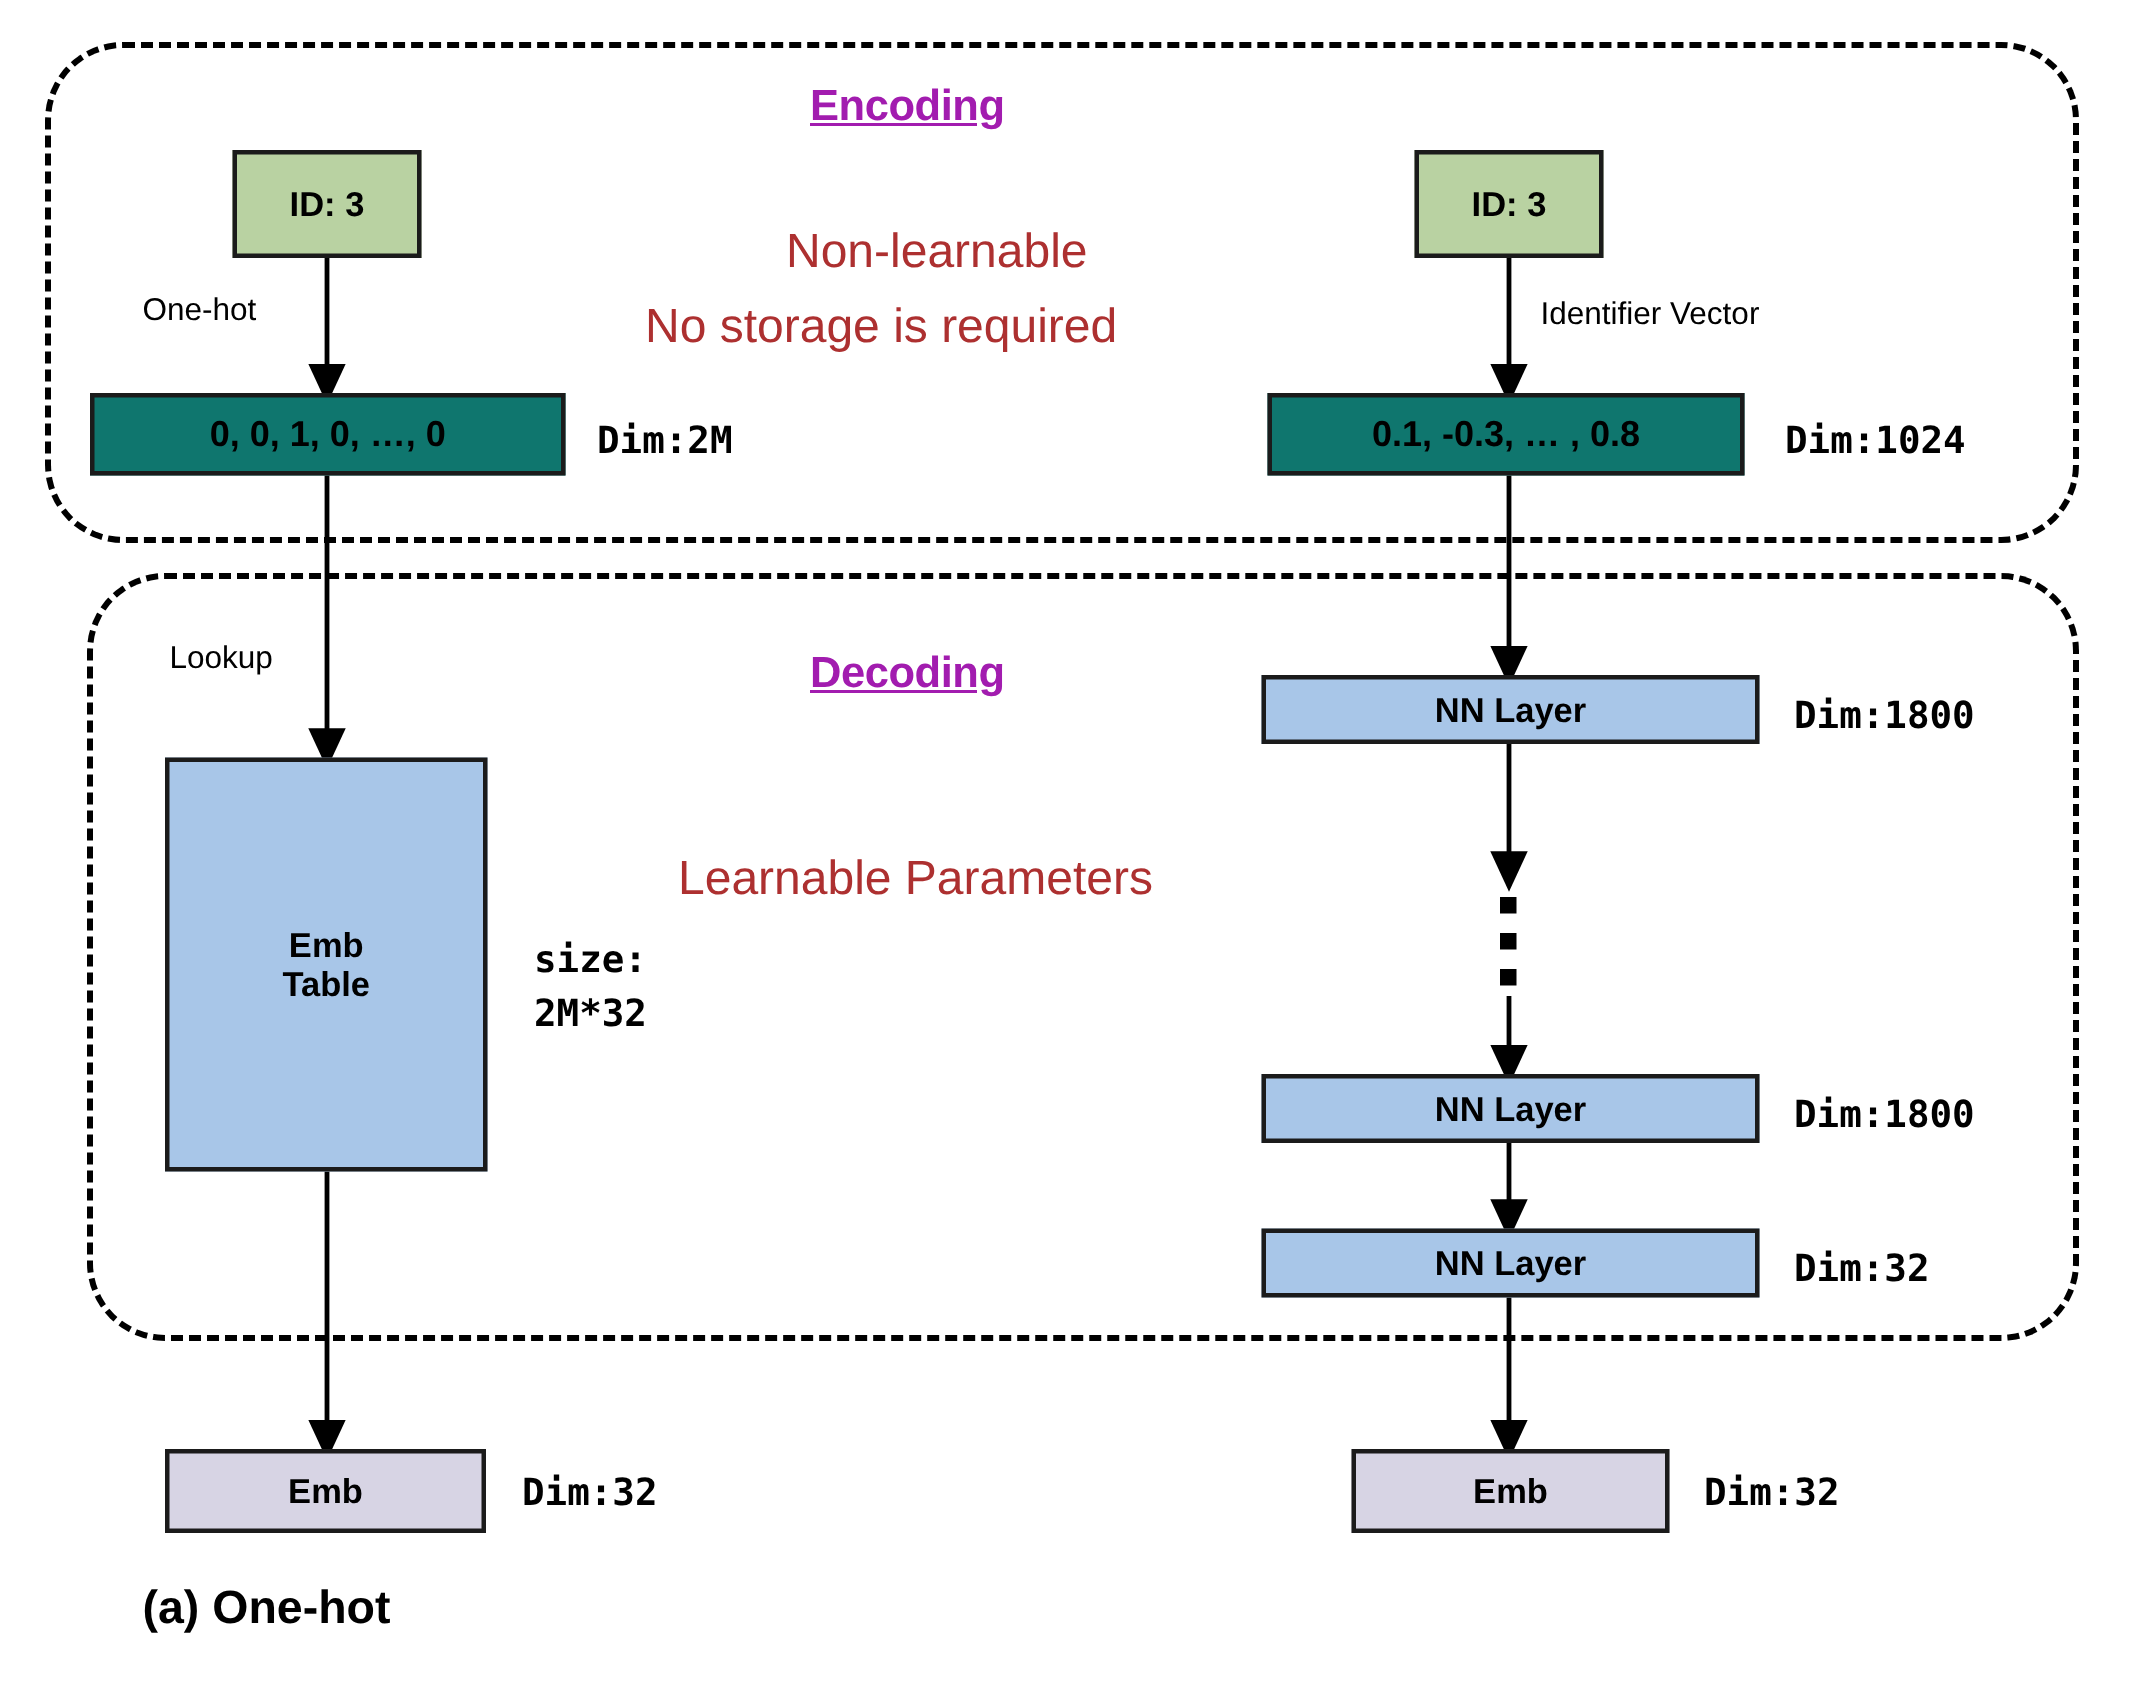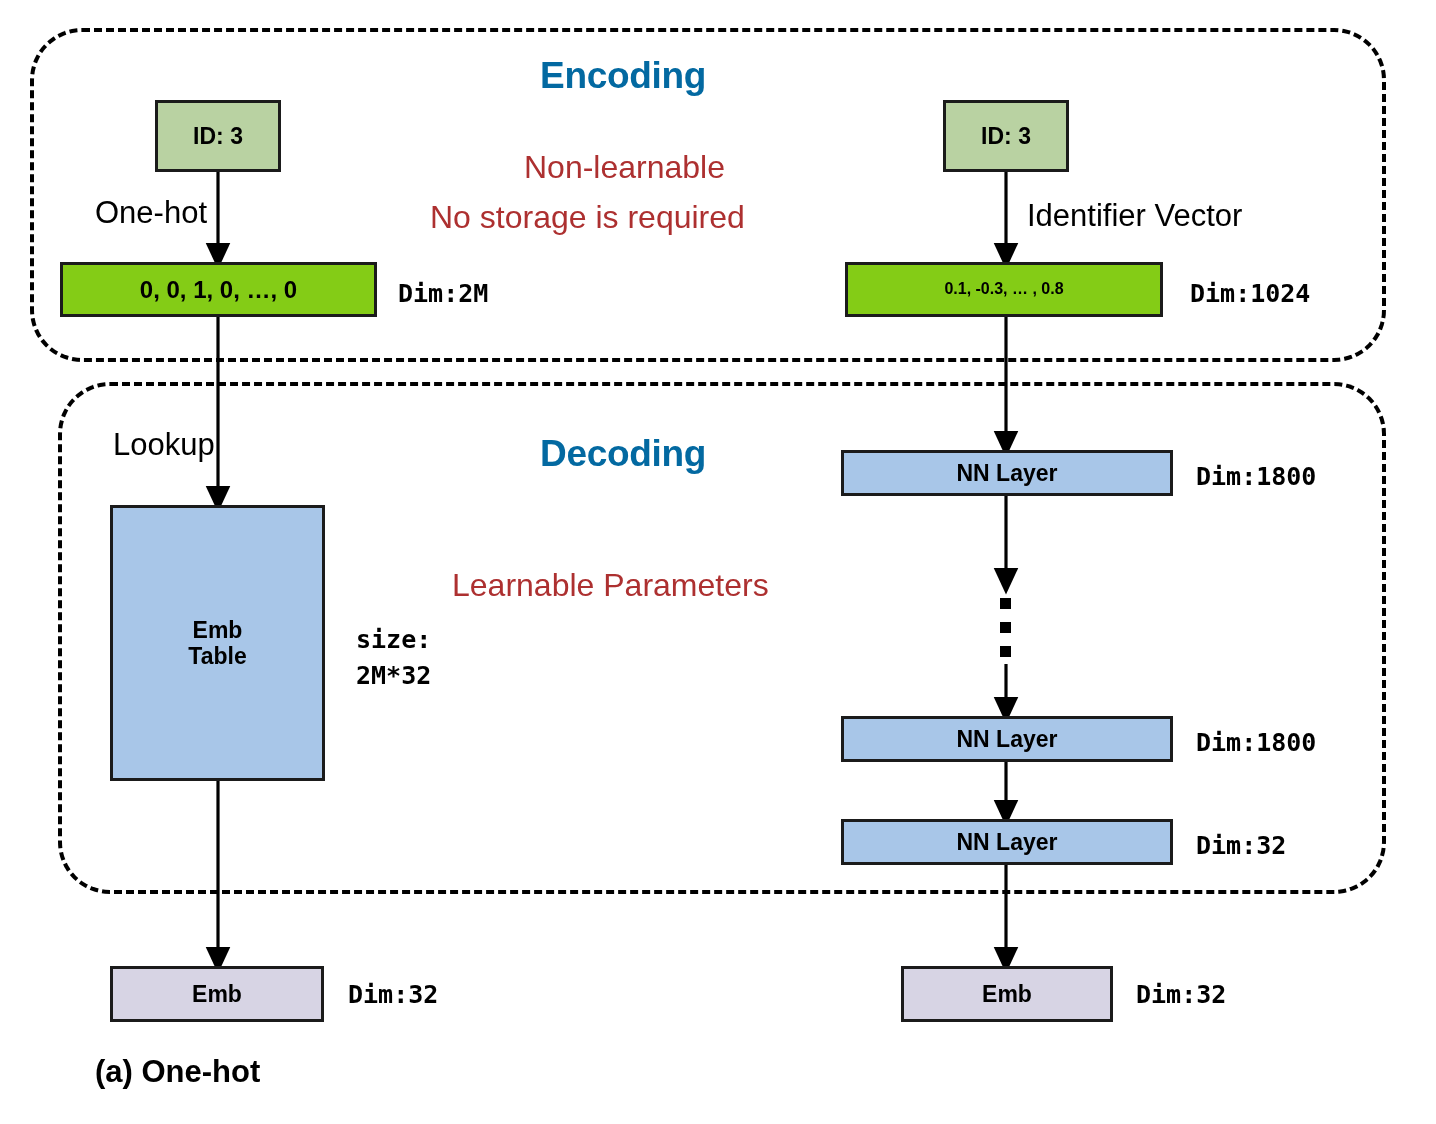--- a/index.html
+++ b/index.html
@@ -25,53 +25,54 @@
     border-radius: 52px;
     box-sizing: border-box;
     background: transparent;
   }
   #encoding-group { left: 30px;  top: 28px;  width: 1356px; height: 334px; }
   #decoding-group { left: 58px;  top: 382px; width: 1328px; height: 512px; }
 
   .group-title {
     position: absolute;
     font-weight: bold;
-    font-size: 37px;
-    color: #0369a1;
+    font-size: 29px;
+    color: #a21caf;
     white-space: nowrap;
     letter-spacing: -0.3px;
+    text-decoration: underline;
   }
   #encoding-title { left: 540px; top: 55px; }
   #decoding-title { left: 540px; top: 433px; }
 
   
   .node {
     position: absolute;
     box-sizing: border-box;
     border: 3px solid #1b1b1b;
     display: flex;
     align-items: center;
     justify-content: center;
     text-align: center;
     font-weight: bold;
     color: #000000;
     line-height: 1.15;
   }
   .node.green  { background: #b9d2a2; }
-  .node.yellow { background: #84cc16; }
+  .node.yellow { background: #0f766e; }
   .node.blue   { background: #a8c6e8; }
   .node.purple { background: #d7d4e4; }
 
   
   #id-box-left  { left: 155px; top: 100px; width: 126px; height: 72px; font-size: 23px; }
   #id-box-right { left: 943px; top: 100px; width: 126px; height: 72px; font-size: 23px; }
 
   
   #vector-onehot     { left: 60px;  top: 262px; width: 317px; height: 55px; font-size: 24px; }
-  #vector-identifier { left: 845px; top: 262px; width: 318px; height: 55px; font-size: 16px; }
+  #vector-identifier { left: 845px; top: 262px; width: 318px; height: 55px; font-size: 24px; }
 
   
   #emb-table { left: 110px; top: 505px; width: 215px; height: 276px; font-size: 23px; flex-direction: column; }
 
   
   .nn-layer { left: 841px; width: 332px; height: 46px; font-size: 23px; }
   #nn-layer-1 { top: 450px; }
   #nn-layer-2 { top: 716px; }
   #nn-layer-3 { top: 819px; }
 
@@ -94,21 +95,21 @@
   #dim-nn-1       { left: 1196px; top: 459px; }
   #dim-nn-2       { left: 1196px; top: 725px; }
   #dim-nn-3       { left: 1196px; top: 828px; }
   #size-emb-table { left: 356px;  top: 622px; }
   #dim-emb-left   { left: 348px;  top: 977px; }
   #dim-emb-right  { left: 1136px; top: 977px; }
 
   
   .edge-label {
     position: absolute;
-    font-size: 31px;
+    font-size: 21px;
     color: #000000;
     white-space: nowrap;
   }
   #label-onehot     { left: 95px;  top: 195px; }
   #label-identifier { left: 1027px; top: 198px; }
   #label-lookup     { left: 113px; top: 427px; }
 
   
   .red-note {
     position: absolute;

